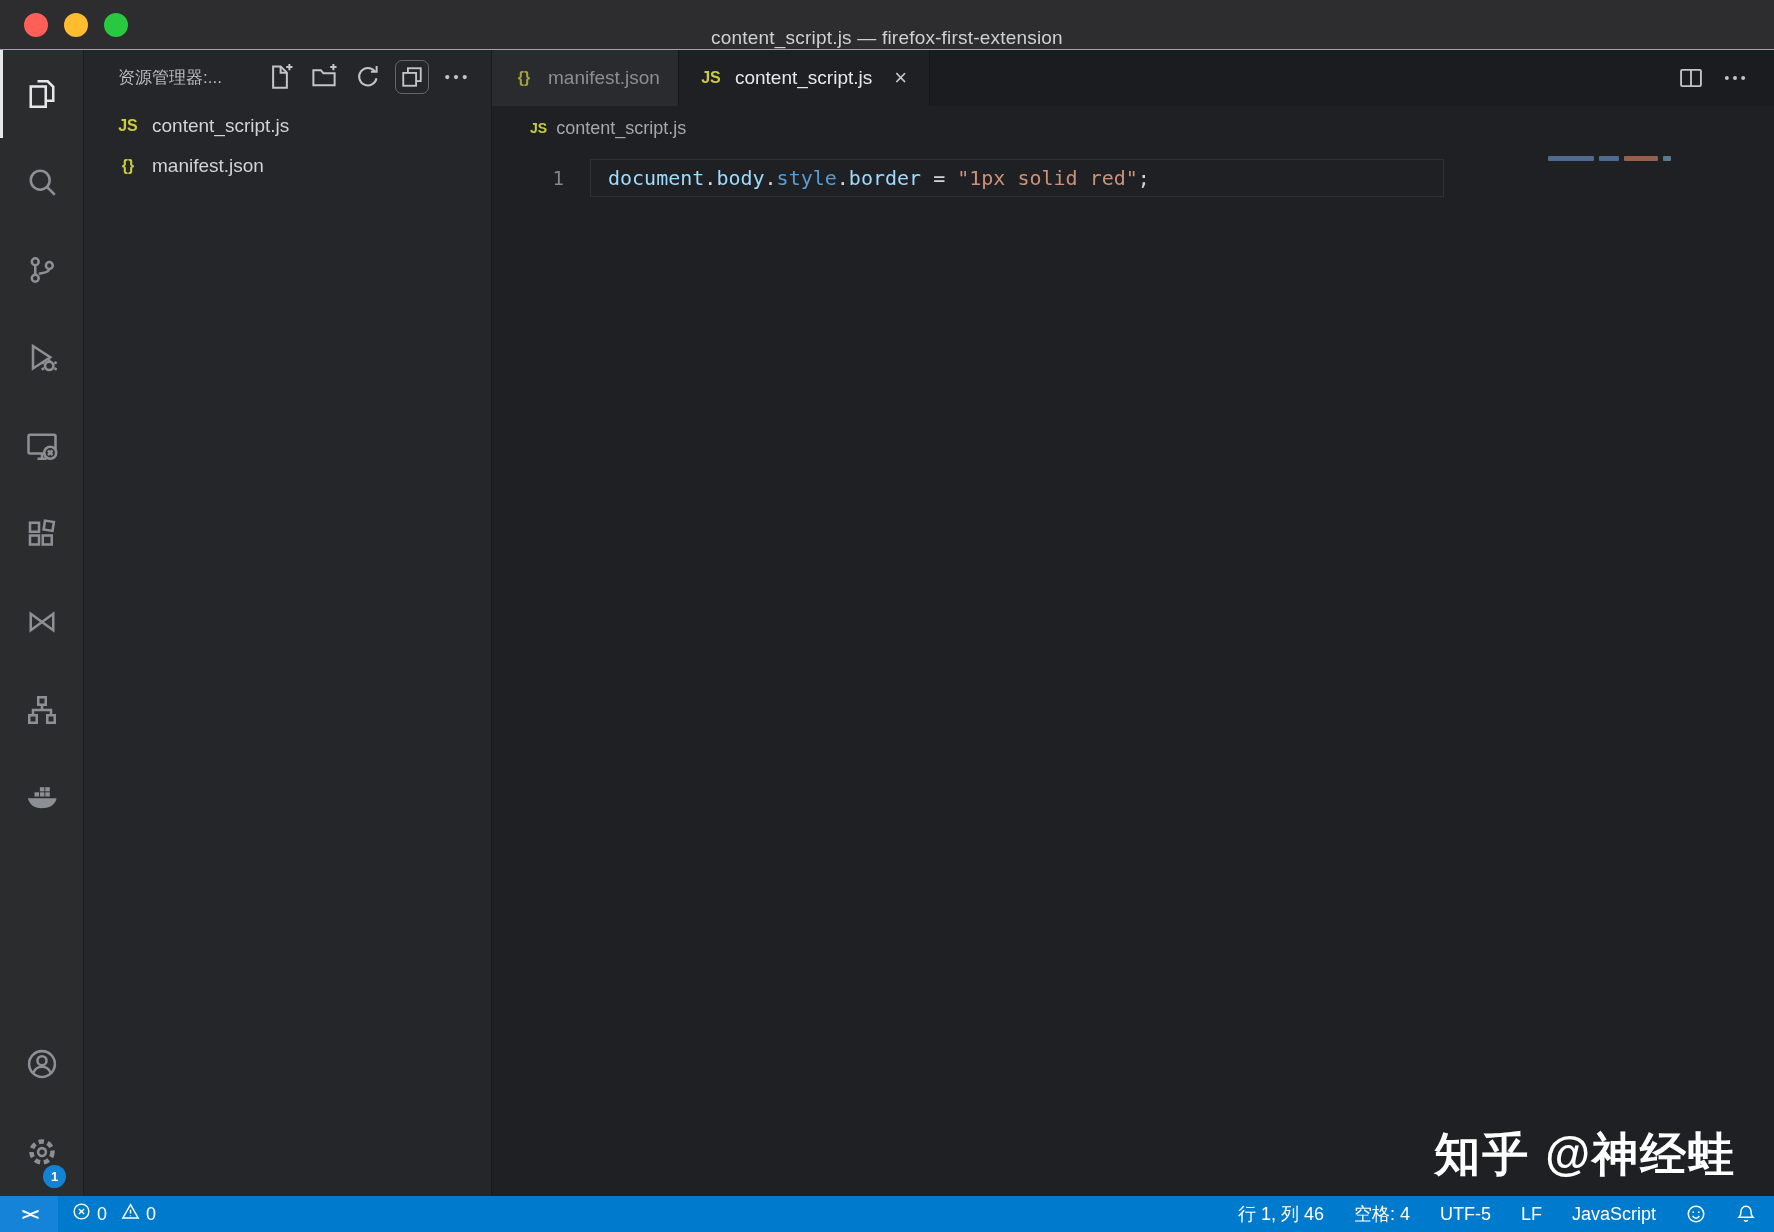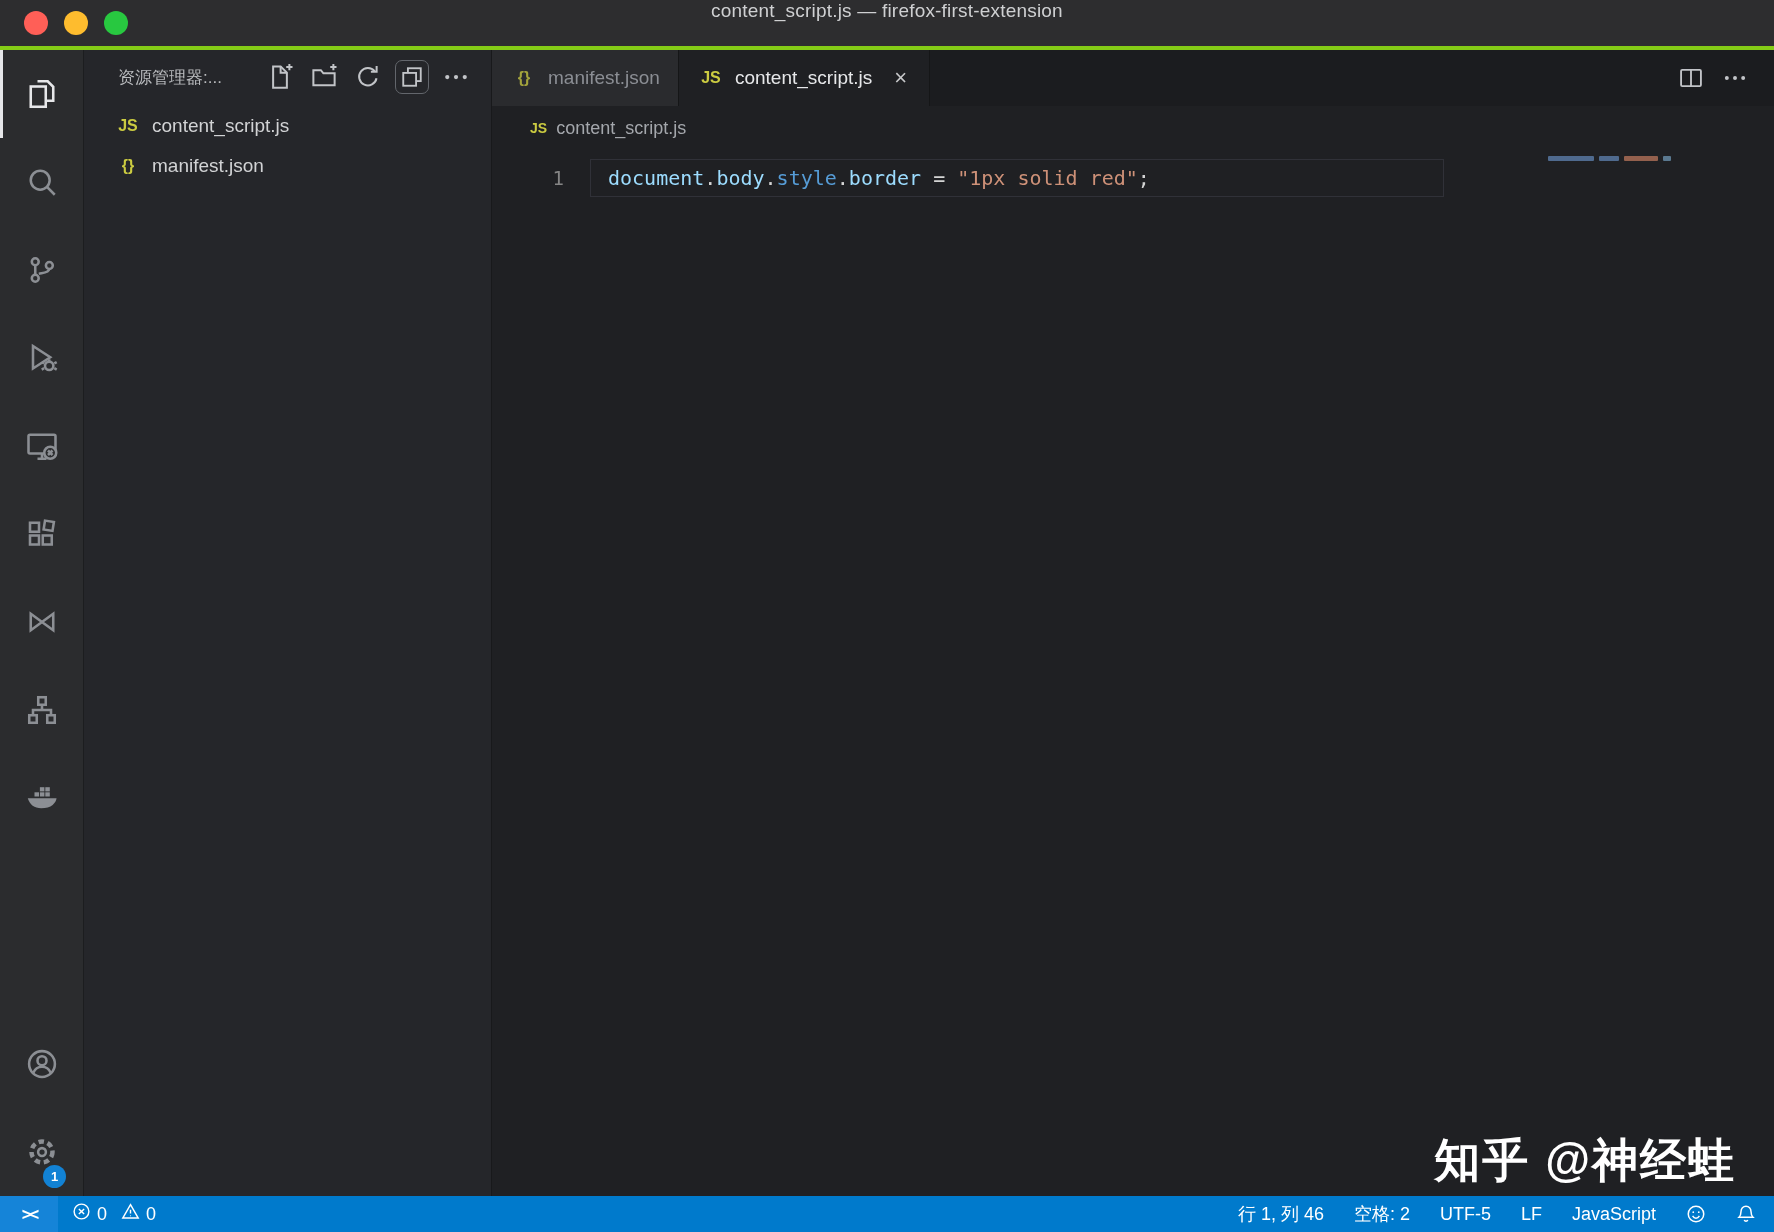--- a/index.html
+++ b/index.html
@@ -13,21 +13,21 @@
     --c-text:#cccccc;
     --c-dim:#8c8f94;
     --c-yellow:#cbcb41;
   }
   *{margin:0;padding:0;box-sizing:border-box;}
   html,body{width:1774px;height:1232px;overflow:hidden;}
   body{background:var(--c-editor);font-family:"Liberation Sans",sans-serif;color:var(--c-text);}
   .window{position:relative;display:flex;flex-direction:column;width:100%;height:100%;}
 
   
-  .titlebar{flex:none;height:50px;background:var(--c-titlebar);display:flex;align-items:flex-start;position:relative;border-bottom:4px solid #84cc16;}
+  .titlebar{flex:none;height:50px;background:var(--c-titlebar);display:flex;align-items:flex-end;position:relative;border-bottom:1px solid #84cc16;}
   .traffic{position:absolute;left:24px;top:0;height:100%;display:flex;align-items:center;gap:16px;}
   .light{width:24px;height:24px;border-radius:50%;display:inline-block;cursor:default;}
   .win-title{margin:0 auto;font-size:19px;color:#cfd0d2;letter-spacing:.2px;}
 
   
   .main{flex:1;display:flex;min-height:0;}
 
   
   .activitybar{flex:none;width:84px;background:var(--c-activity);display:flex;flex-direction:column;align-items:stretch;border-right:1px solid #1c1d1f;}
   .ab-item{height:88px;display:flex;align-items:center;justify-content:center;color:var(--c-dim);position:relative;cursor:pointer;border-left:3px solid transparent;border-right:3px solid transparent;}
@@ -79,21 +79,21 @@
 
   
   .statusbar{flex:none;height:36px;display:flex;align-items:center;color:#fff;font-size:18px;}
   .sb-remote{height:100%;width:58px;display:flex;align-items:center;justify-content:center;font-family:"DejaVu Sans Mono",monospace;font-weight:700;font-size:17px;letter-spacing:-3px;cursor:pointer;}
   .sb-item{display:flex;align-items:center;gap:6px;cursor:pointer;padding:0 4px;height:100%;}
   .sb-problems{margin-left:10px;gap:6px;}
   .sb-problems .num{margin-right:8px;}
   .sb-right{margin-left:auto;display:flex;align-items:center;gap:22px;padding-right:14px;height:100%;text-align:center;}
 
   
-  .watermark{position:absolute;right:38px;bottom:40px;font-size:46px;font-weight:700;color:#ffffff;letter-spacing:2px;pointer-events:none;}
+  .watermark{position:absolute;right:38px;bottom:46px;font-size:46px;font-weight:700;color:#ffffff;letter-spacing:2px;pointer-events:none;}
 </style>
 </head>
 <body>
 
 <div class="window">
 
   <div class="titlebar">
     <div class="traffic">
       <span class="light" style="background-color: rgb(255, 95, 87);"></span>
       <span class="light" style="background-color: rgb(254, 188, 46);"></span>
@@ -330,21 +330,21 @@
         <svg width="19" height="19" viewBox="0 0 16 16" fill="none" stroke="#fff" stroke-width="1.2">
           <path d="M8 2.2 14.5 13.5H1.5z"></path>
             <path d="M8 6.5v3.2"></path>
             <circle cx="8" cy="11.6" r="0.5" fill="#fff" stroke="none"></circle>
         </svg>
       </span>
       <span class="num">0</span>
     </div>
     <div class="sb-right">
       <span class="sb-item">行 1, 列 46</span>
-      <span class="sb-item">空格: 2</span>
+      <span class="sb-item">空格: 4</span>
       <span class="sb-item">UTF-5</span>
       <span class="sb-item">LF</span>
       <span class="sb-item">JavaScript</span>
       <span class="sb-item">
         <svg width="20" height="20" viewBox="0 0 16 16" fill="none" stroke="#fff" stroke-width="1.2">
           <circle cx="8" cy="8" r="6.2"></circle>
           <circle cx="5.8" cy="6.5" r="0.7" fill="#fff" stroke="none"></circle>
           <circle cx="10.2" cy="6.5" r="0.7" fill="#fff" stroke="none"></circle>
           <path d="M5.3 9.5c.7 1.2 1.6 1.8 2.7 1.8s2-.6 2.7-1.8"></path>
         </svg>

